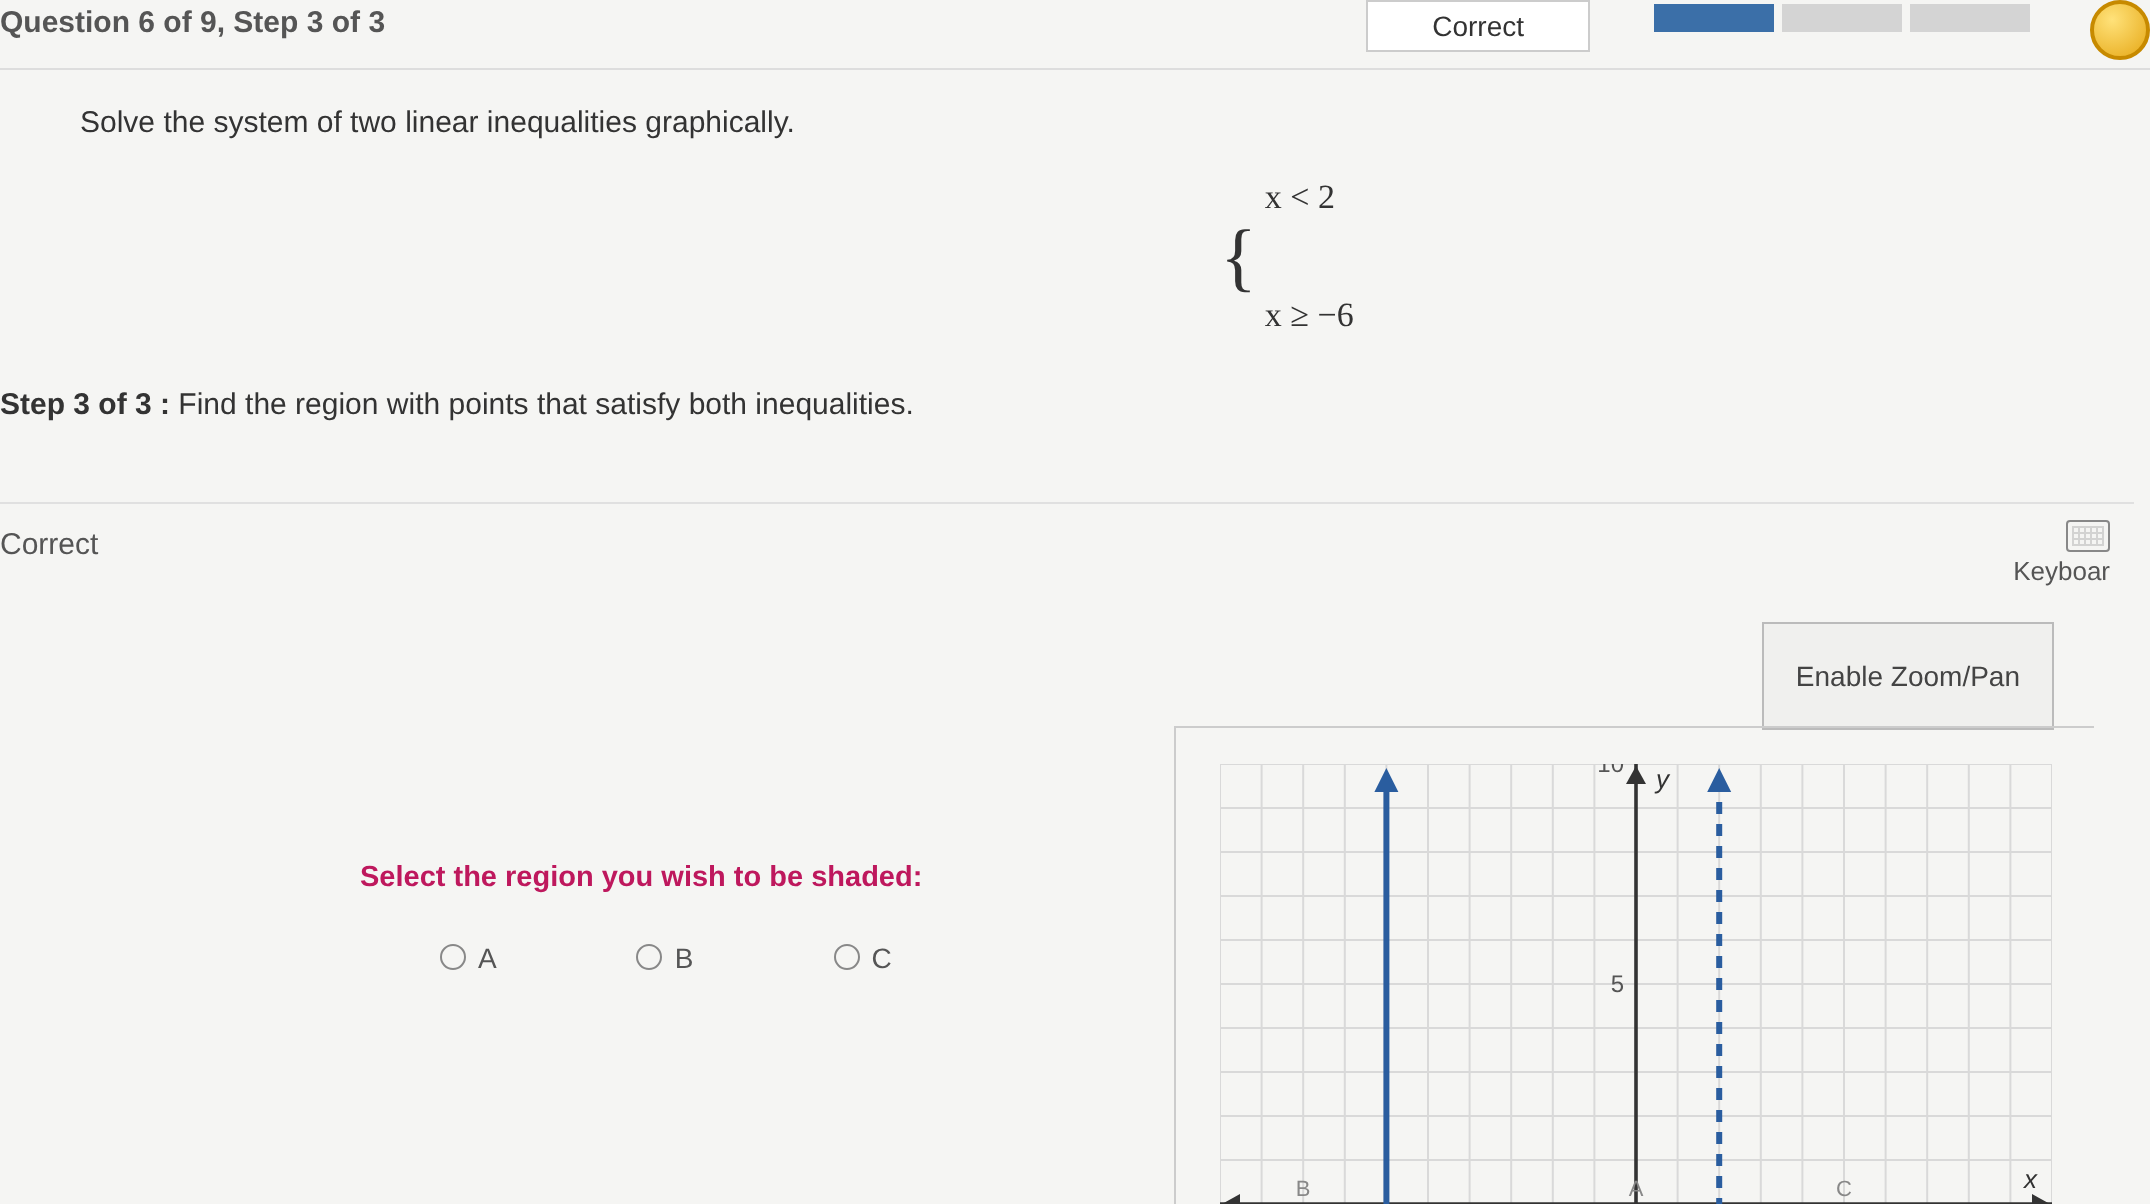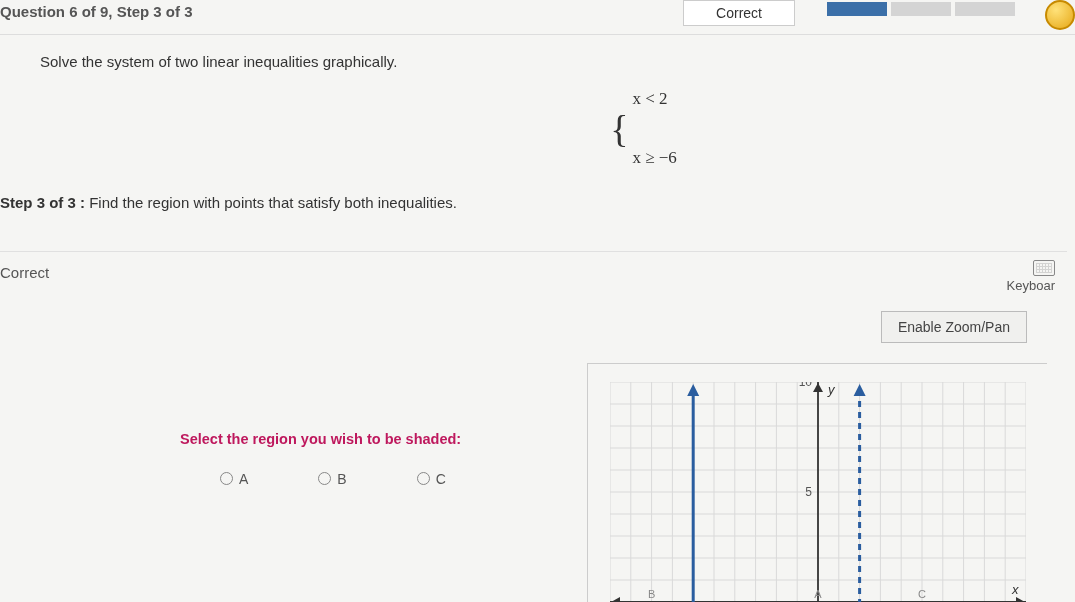--- a/index.html
+++ b/index.html
@@ -107,21 +107,21 @@
       width: 13px; height: 13px; border: 1.5px solid #888; border-radius: 50%;
       display: inline-block;
     }
     .right-col { width: 480px; position: relative; }
     .enable-btn {
       position: absolute;
       top: 0;
       right: 40px;
       background: #f0f0ee;
       border: 1px solid #bbb;
-      padding: 7px 16px;
+      padding: 18px 16px;
       font-size: 14px;
       color: #444;
       cursor: pointer;
     }
     .graph-box {
       position: absolute;
       top: 52px;
       left: 0;
       width: 460px;
       height: 240px;

